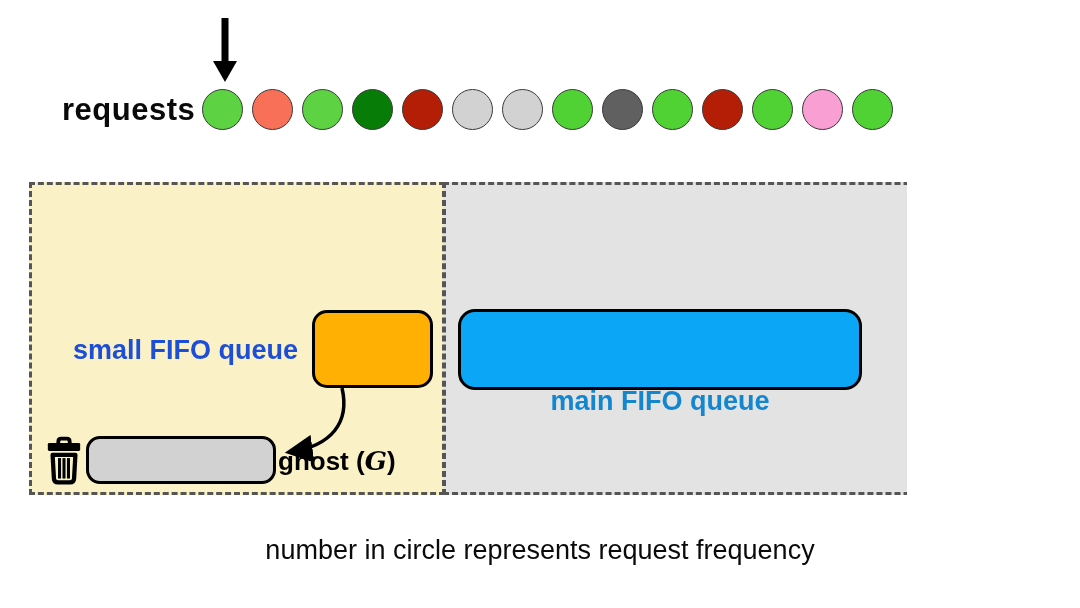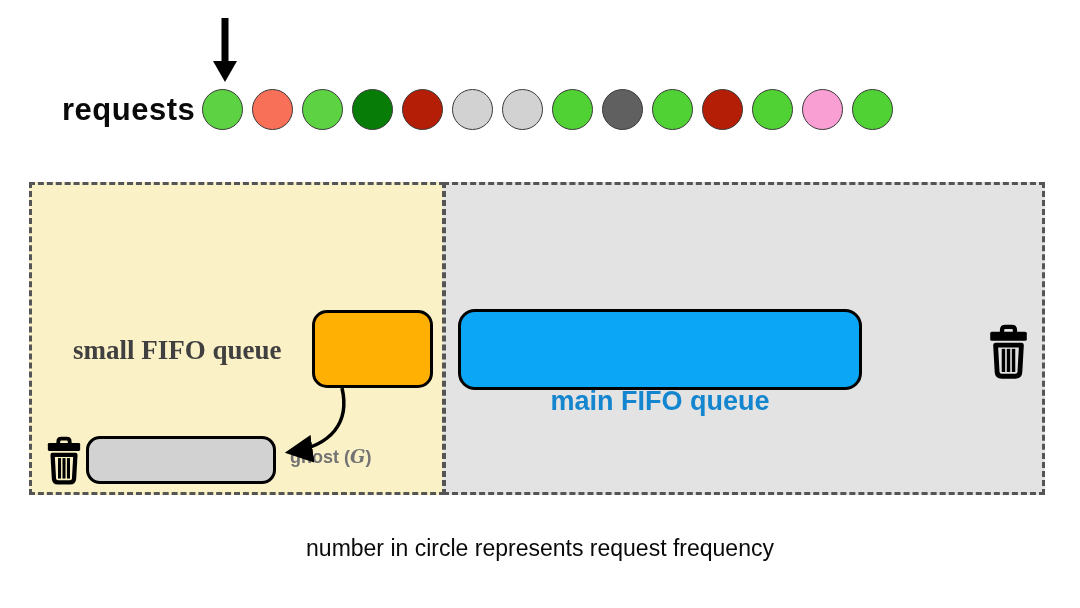--- a/index.html
+++ b/index.html
@@ -1,19 +1,19 @@
 <!DOCTYPE html>
 <html><head>
 <meta charset="utf-8">
 <style>
   * { margin: 0; padding: 0; box-sizing: border-box; }
   html, body { background: #ffffff; }
   .canvas {
     position: relative;
-    width: 1080px;
+    width: 907px;
     height: 608px;
     background: #ffffff;
     overflow: hidden;
     font-family: "Liberation Sans", sans-serif;
     color: #111;
   }
 
   
   .requests-label {
     position: absolute;
@@ -103,25 +103,25 @@
     position: absolute;
     left: 660px;
     top: 386px;
     transform: translateX(-50%);
     font-size: 27px;
     font-weight: 700;
     white-space: nowrap;
   }
   .ghost-label {
     position: absolute;
-    left: 290px;
+    left: 278px;
     top: 446px;
-    font-size: 18px;
+    font-size: 26px;
     font-weight: 700;
-    color: #737373;
+    color: #000000;
     white-space: nowrap;
   }
   .ghost-symbol {
     font-family: "DejaVu Serif", serif;
     font-style: italic;
     font-weight: 600;
   }
 
   .evict-arrow {
     position: absolute;
@@ -135,21 +135,21 @@
     position: absolute;
   }
   .trash-left  { left: 45px;  top: 435px; width: 38px; height: 50px; }
   .trash-right { left: 987px; top: 323px; width: 43px; height: 56px; }
 
   .caption {
     position: absolute;
     left: 540px;
     top: 535px;
     transform: translateX(-50%);
-    font-size: 23px;
+    font-size: 27px;
     color: #0a0a0a;
     white-space: nowrap;
   }
 </style>
 </head>
 <body>
 
 <div class="canvas">
 
   <div class="requests-label">requests</div>
@@ -176,21 +176,21 @@
       <div class="circle" style="background: rgb(80, 210, 53);"></div>
     </div>
 
   <div class="panel panel-small" style="background: rgb(251, 241, 198);"></div>
   <div class="panel panel-main" style="background: rgb(227, 227, 227);"></div>
 
   <div class="qbox small-fifo-box" style="background: rgb(255, 176, 3);"></div>
   <div class="qbox main-fifo-box" style="background: rgb(11, 167, 246);"></div>
   <div class="qbox ghost-box" style="background: rgb(210, 210, 210);"></div>
 
-  <div class="small-queue-label" style="color: #404040; font-family: Liberation Serif, serif;">small FIFO queue</div>
+  <div class="small-queue-label" style="color: #1d4ed8;">small FIFO queue</div>
   <div class="main-queue-label" style="color: rgb(20, 134, 207);">main FIFO queue</div>
   <div class="ghost-label"><span>ghost (</span><span class="ghost-symbol">G</span><span>)</span></div>
 
   <svg class="evict-arrow" viewBox="0 0 90 85" aria-hidden="true">
     <defs>
       <marker id="ah" markerWidth="9" markerHeight="8" refX="6.5" refY="4" orient="auto">
         <path d="M0 0 L8 4 L0 8 Z" fill="#000"></path>
       </marker>
     </defs>
     <path d="M 72 6 C 80 40, 62 64, 20 70" fill="none" stroke="#000" stroke-width="3.5" marker-end="url(#ah)"></path>

